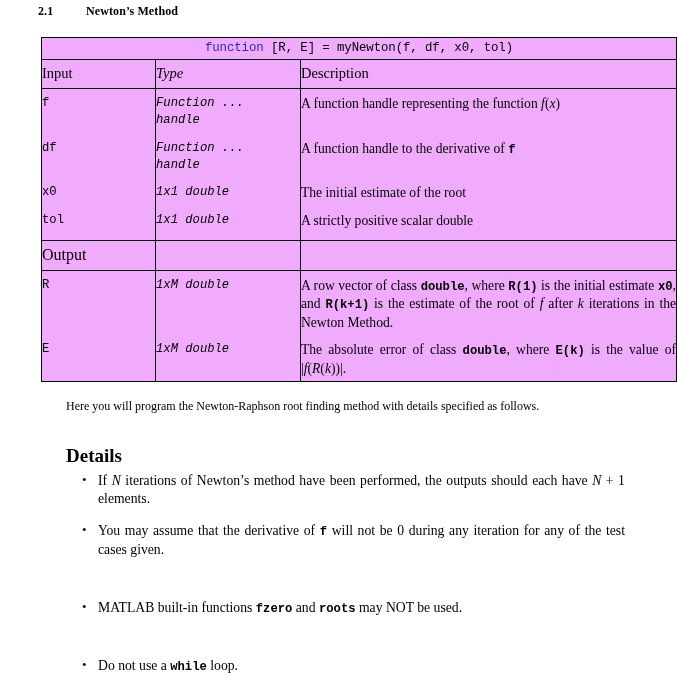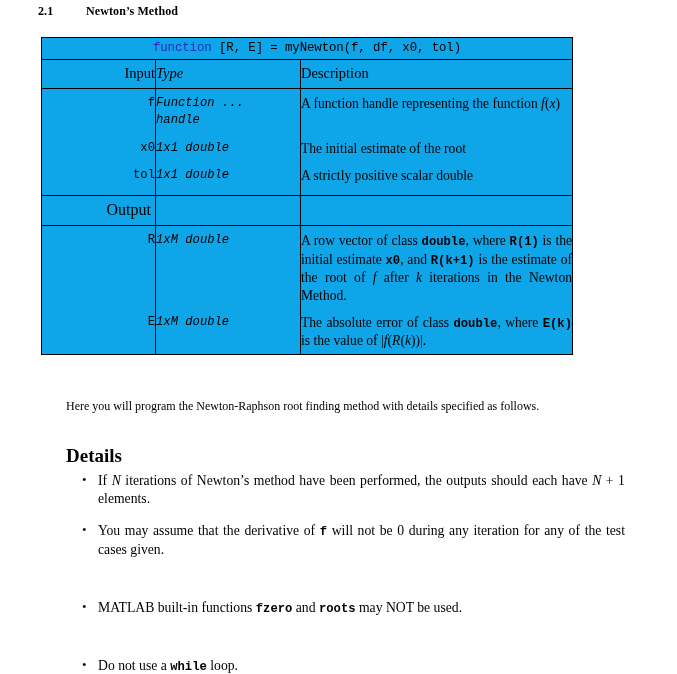--- a/index.html
+++ b/index.html
@@ -35,24 +35,24 @@
   .section-heading .sec-num {
     display: inline-block;
     width: 48px;
   }
 
   
   .spec-table {
     position: absolute;
     left: 41px;
     top: 37px;
-    width: 532px;
+    width: 636px;
     border-collapse: collapse;
     table-layout: fixed;
-    background: #0ea5e9;
+    background: #f0abfc;
   }
   .spec-table td {
     vertical-align: top;
     padding: 0;
   }
 
   
   .spec-table {
     border: 1.6px solid #000;
   }
@@ -77,21 +77,21 @@
     padding: 5px 0 6px 0;
   }
 
   .cell-name  { width: 114px; }
   .cell-type  { width: 145px; }
   .cell-desc  { }
 
   .vline-1 { border-right: 1.6px solid #000; }
   .vline-2 { border-right: 1.6px solid #000; }
 
-  .pad-name { padding-left: 17px; text-align: right; }
+  .pad-name { padding-left: 17px; }
   .pad-type { padding-left: 18px; font-style: italic; }
   .pad-desc { padding-left: 17px; padding-right: 12px; }
 
   .body-row td {
     font-size: 13.6px;
     line-height: 1.27;
     padding-top: 6px;
     padding-bottom: 4px;
   }
   .body-row td.mono,
@@ -203,20 +203,25 @@
     </tr>
 
     </tbody>
       <tbody id="input-rows">
         <tr class="body-row">
           <td class="vline-1 pad-name mono">f</td>
           <td class="vline-2 pad-type mono">Function ...<br>handle</td>
           <td class="pad-desc desc">A function handle representing the function <span class="mi">f</span>(<span class="mi">x</span>)</td>
         </tr>
         <tr class="body-row">
+          <td class="vline-1 pad-name mono">df</td>
+          <td class="vline-2 pad-type mono">Function ...<br>handle</td>
+          <td class="pad-desc desc">A function handle to the derivative of <span class="tt">f</span></td>
+        </tr>
+        <tr class="body-row">
           <td class="vline-1 pad-name mono">x0</td>
           <td class="vline-2 pad-type mono">1x1 double</td>
           <td class="pad-desc desc">The initial estimate of the root</td>
         </tr>
         <tr class="body-row">
           <td class="vline-1 pad-name mono">tol</td>
           <td class="vline-2 pad-type mono">1x1 double</td>
           <td class="pad-desc desc">A strictly positive scalar double</td>
         </tr>
       </tbody>

